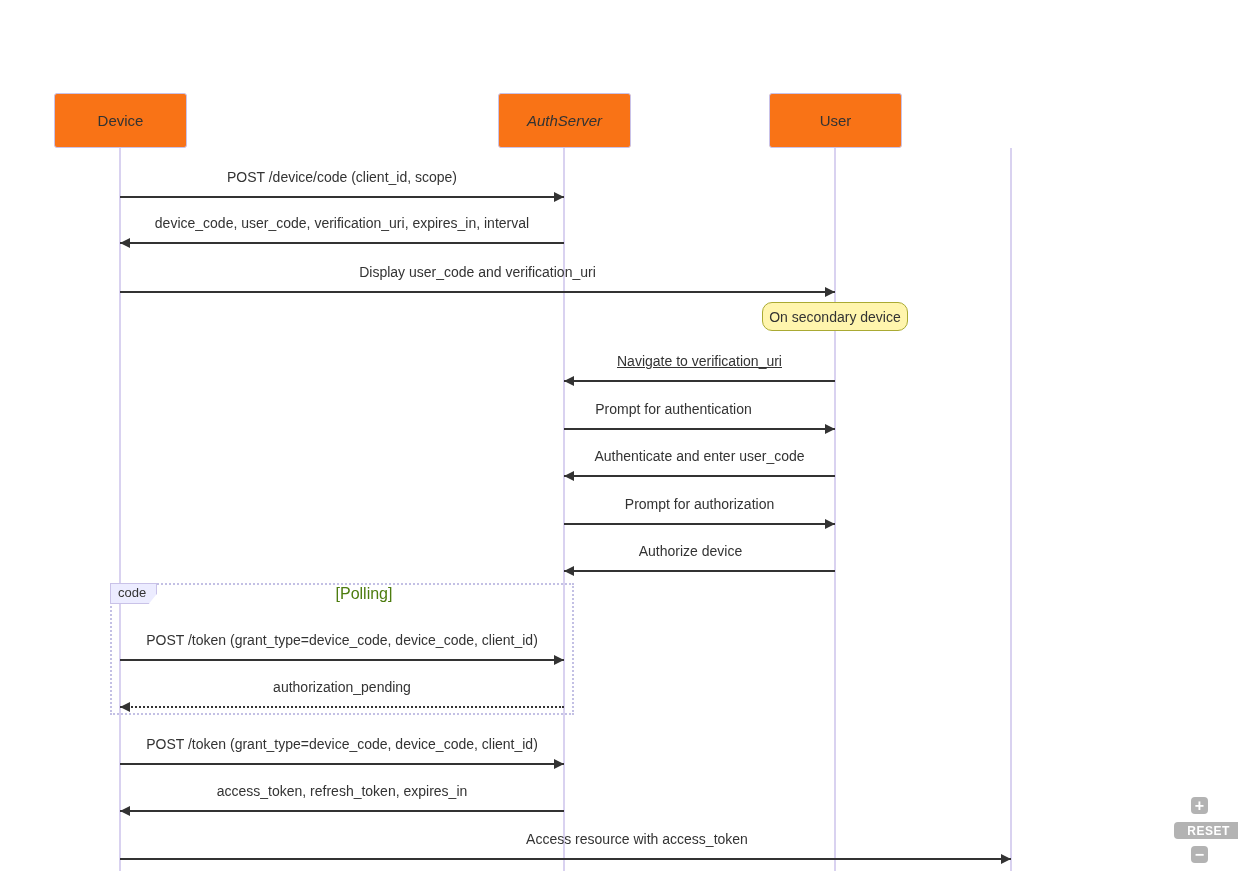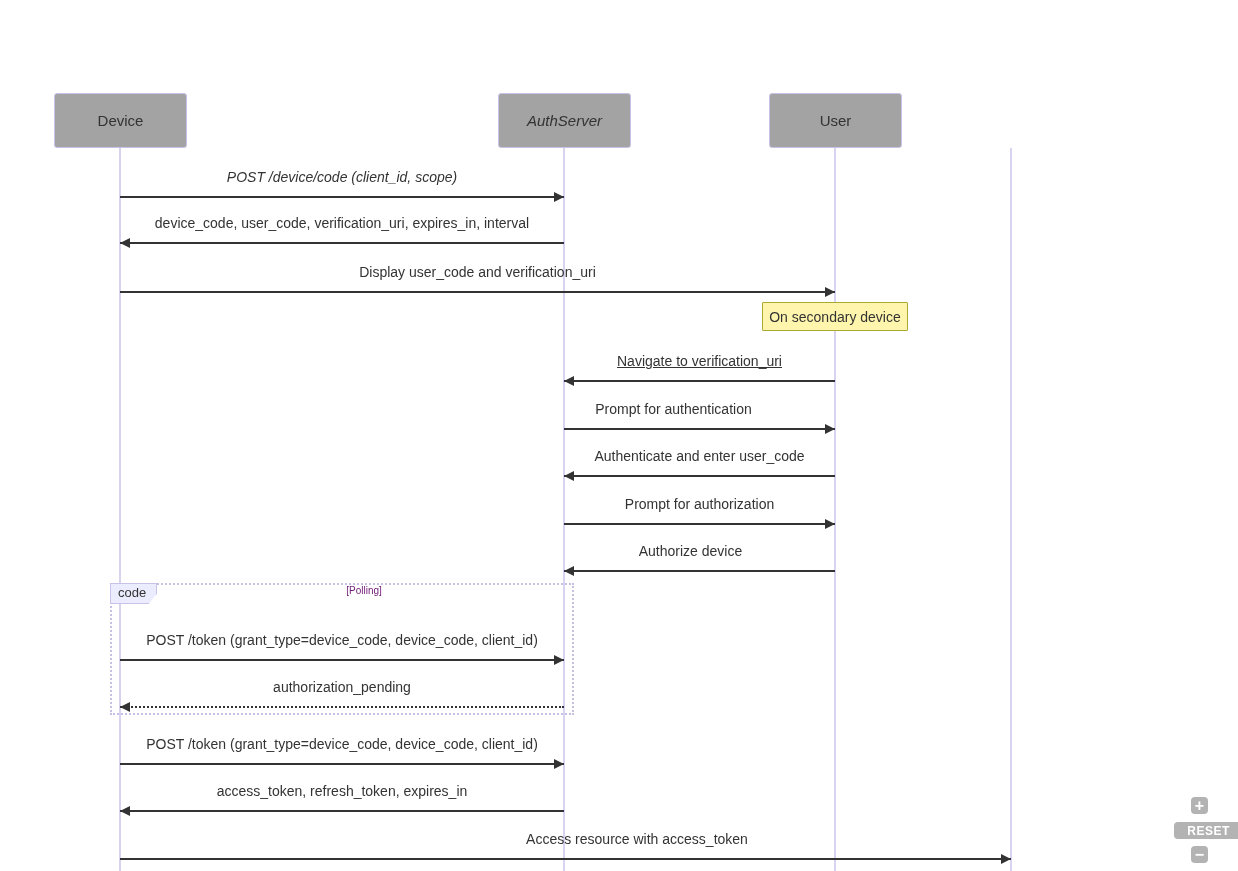--- a/index.html
+++ b/index.html
@@ -2,51 +2,51 @@
 <html><head>
 <meta charset="utf-8">
 <style>
   html,body{margin:0;padding:0;background:#ffffff;}
   .canvas{
     position:relative;width:1238px;height:871px;background:#ffffff;overflow:hidden;
     font-family:"Liberation Sans",sans-serif;color:#333;
   }
   .actor{
     position:absolute;top:93px;width:133px;height:55px;box-sizing:border-box;
-    background:#a3a3a3;border:1px solid #c9c2e8;border-radius:3px;
+    background:#f97316;border:1px solid #c9c2e8;border-radius:3px;
     display:flex;align-items:center;justify-content:center;
     font-size:15px;color:#333;
   }
   .lifeline{position:absolute;top:148px;width:2px;height:723px;background:#d9d2f0;}
   .msg-label{
     position:absolute;height:20px;line-height:20px;text-align:center;
     font-size:14px;color:#333;white-space:nowrap;
   }
   .msg-line{position:absolute;height:0;border-top:2px solid #333;}
   .msg-line.dashed{border-top-style:dotted;}
   .arrow-head{position:absolute;width:0;height:0;border-top:5px solid transparent;border-bottom:5px solid transparent;}
   .arrow-head.right{border-left:10px solid #333;}
   .arrow-head.left{border-right:10px solid #333;}
   .note{
     position:absolute;left:762px;top:302px;width:146px;height:29px;box-sizing:border-box;
-    background:#fff5ad;border:1px solid #aaaa33;border-radius:1px;
+    background:#fff5ad;border:1px solid #aaaa33;border-radius:10px;
     display:flex;align-items:center;justify-content:center;font-size:14px;color:#333;
   }
   .loop-box{
     position:absolute;left:110px;top:583px;width:464px;height:132px;box-sizing:border-box;
     border:2px dotted #c3c0e4;
   }
   .loop-label{
     position:absolute;left:-2px;top:-2px;background:#ECECFF;border:1px solid #c9c2e8;
     font-size:13px;color:#333;padding:1px 10px 3px 7px;
     clip-path:polygon(0 0,100% 0,100% 50%,82% 100%,0 100%);
   }
   .loop-cond{
     position:absolute;left:44px;right:0;top:0;text-align:center;
-    font-size:10px;color:#701a75;
+    font-size:16px;color:#4d7c0f;
   }
   .ctrl-btn{
     position:absolute;background:#b3b3b3;border-radius:4px;color:#fff;
     display:flex;align-items:center;justify-content:center;cursor:pointer;
     font-weight:bold;user-select:none;
   }
   .ctrl-zoom-in{left:1191px;top:797px;width:17px;height:17px;font-size:16px;}
   .ctrl-reset{left:1174px;top:822px;width:69px;height:17px;font-size:12px;letter-spacing:0.5px;}
   .ctrl-zoom-out{left:1191px;top:846px;width:17px;height:17px;font-size:16px;}
 </style>
@@ -55,21 +55,21 @@
 
 <div class="canvas">
 
   <div class="lifeline" style="left:119px;"></div>
   <div class="lifeline" style="left:563px;"></div>
   <div class="lifeline" style="left:834px;"></div>
   <div class="lifeline" style="left:1010px;"></div>
 
   <div id="messages-layer">
       <div>
-        <div class="msg-label" style="left: 120px; width: 444px; top: 167px; font-style: italic;">POST /device/code (client_id, scope)</div>
+        <div class="msg-label" style="left: 120px; width: 444px; top: 167px;">POST /device/code (client_id, scope)</div>
         <div class="msg-line" style="left: 120px; width: 444px; top: 196px;"></div>
         <div class="arrow-head right" style="top: 192px; left: 554px;"></div>
       </div>
       <div>
         <div class="msg-label" style="left: 120px; width: 444px; top: 213px;">device_code, user_code, verification_uri, expires_in, interval</div>
         <div class="msg-line" style="left: 120px; width: 444px; top: 242px;"></div>
         <div class="arrow-head left" style="top: 238px; left: 120px;"></div>
       </div>
       <div>
         <div class="msg-label" style="left: 120px; width: 715px; top: 262px;">Display user_code and verification_uri</div>

